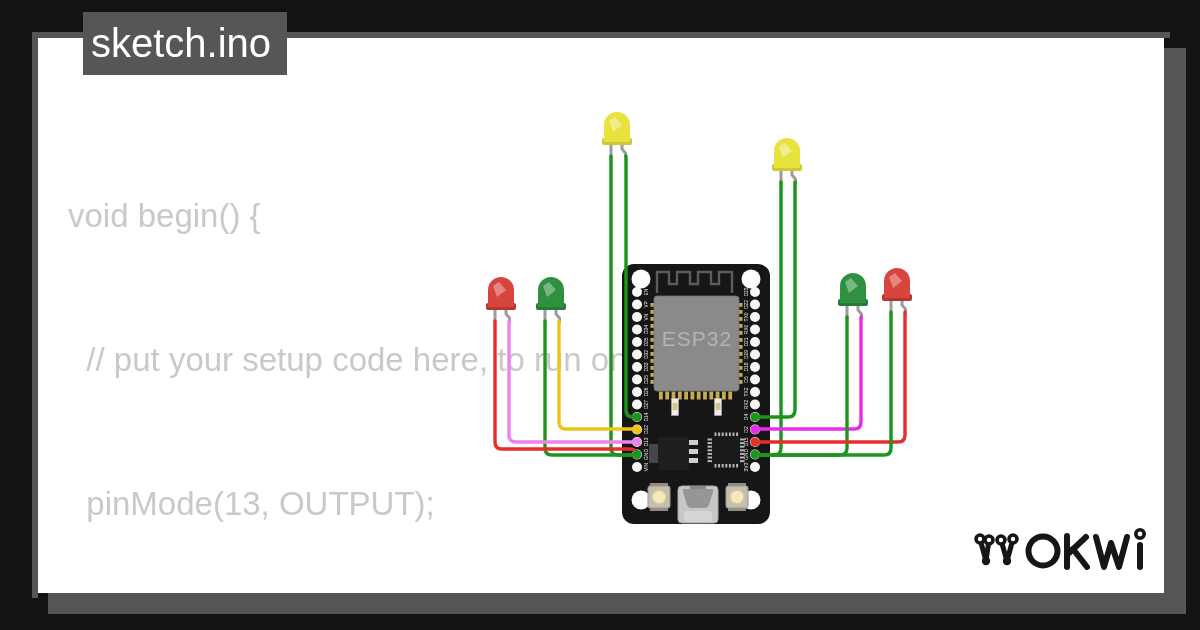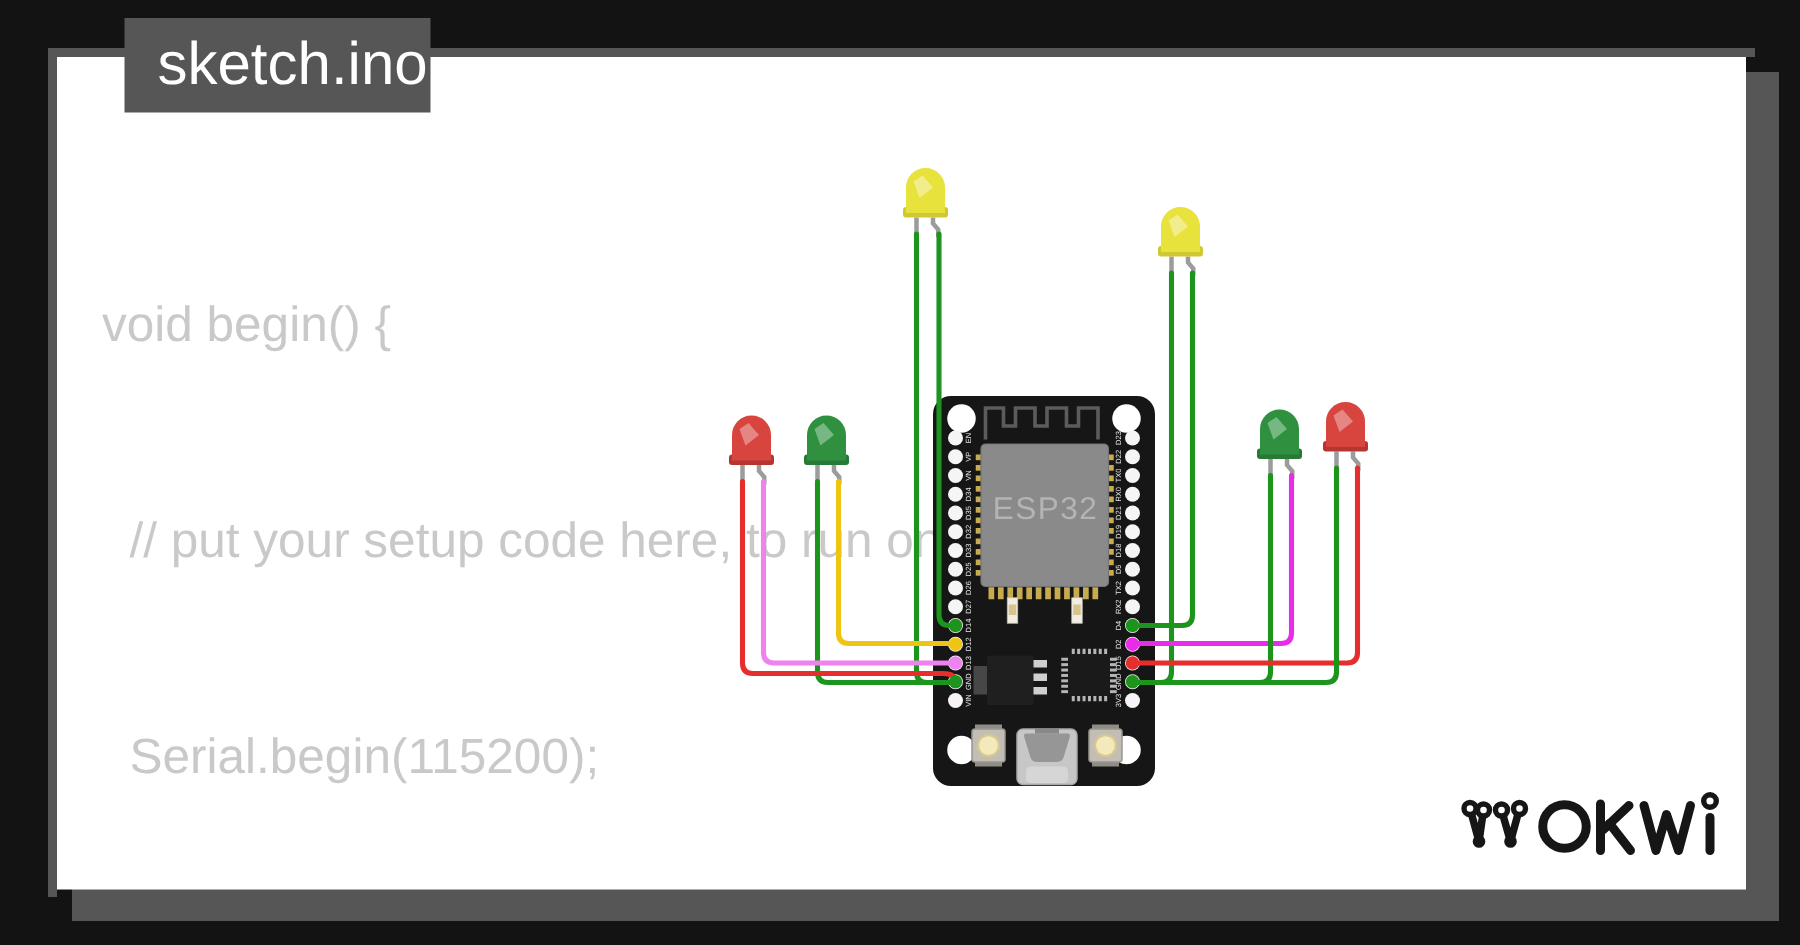--- a/index.html
+++ b/index.html
@@ -4,40 +4,39 @@
 <style>
   html,body{margin:0;padding:0;}
   body{width:1200px;height:630px;overflow:hidden;background:#131313;
        font-family:"Liberation Sans","DejaVu Sans",sans-serif;position:relative;}
   .abs{position:absolute;}
   #shadow{left:48px;top:48px;width:1138px;height:566px;background:#565656;}
   #panel{left:38px;top:38px;width:1126px;height:555px;background:#ffffff;}
   #border-top{left:32px;top:32px;width:1138px;height:6px;background:#565656;}
   #border-left{left:32px;top:32px;width:6px;height:566px;background:#565656;}
   #tab{left:83px;top:12px;width:204px;height:63px;background:#565656;color:#ffffff;
-       font-size:40px;display:flex;align-items:center;padding-left:22px;box-sizing:border-box;}
+       font-size:40px;display:flex;align-items:center;padding-left:8px;box-sizing:border-box;}
   #code{left:68px;top:96px;color:#c9c9c9;font-size:33px;line-height:48px;white-space:pre;}
   #scene{left:0;top:0;width:1200px;height:630px;}
   #logo{left:972px;top:516px;width:190px;height:64px;}
   .sr{position:absolute;width:1px;height:1px;overflow:hidden;clip:rect(0 0 0 0);}
 </style>
 </head>
 <body>
 
 <div class="abs" id="shadow"></div>
 <div class="abs" id="panel"></div>
 <div class="abs" id="border-top"></div>
 <div class="abs" id="border-left"></div>
 
 <div class="abs" id="tab">sketch.ino</div>
 
 <div class="abs" id="code">
   <div>void begin() {</div>
   <div>  // put your setup code here, to run once:</div>
-  <div>  Serial.begin(115200);</div>
   <div>  pinMode(13, OUTPUT);</div>
   
   
   
   
   
   
 </div>
 
 <svg class="abs" id="scene" viewBox="0 0 1200 630">

